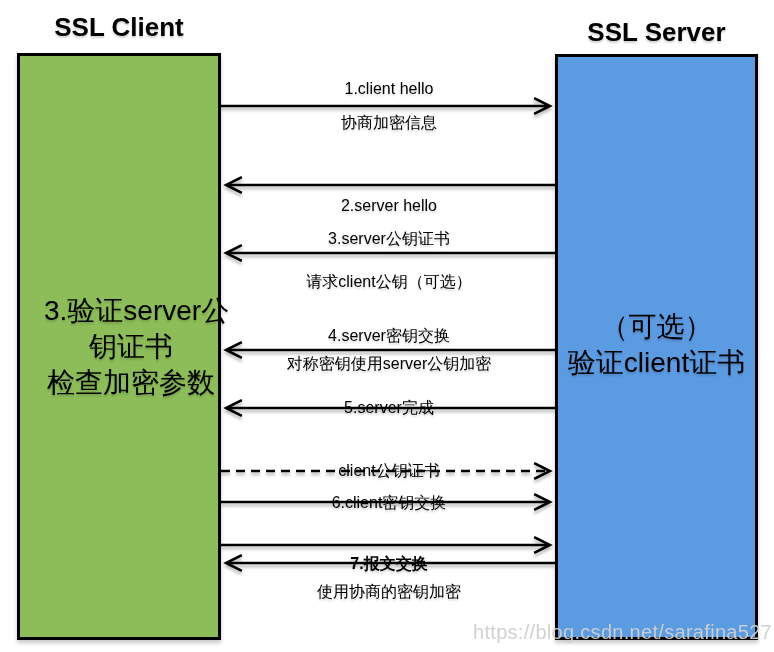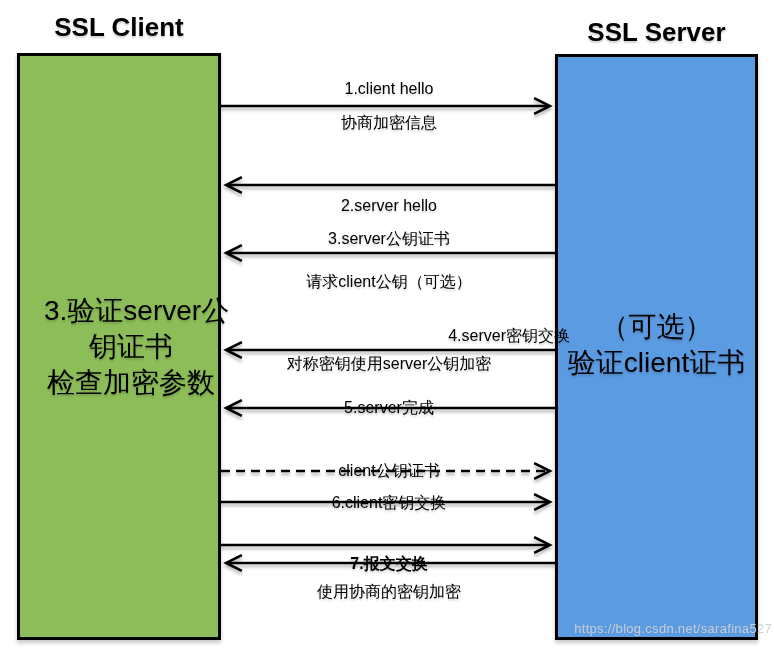--- a/index.html
+++ b/index.html
@@ -54,30 +54,30 @@
     width: 362px;
     text-align: center;
     font-size: 16px;
     line-height: 26px;
     text-shadow: 0 2px 2px rgba(0,0,0,0.16);
     white-space: nowrap;
   }
   .m1a { top: 76px; }  .m1b { top: 110px; }
   .m2a { top: 157px; margin-top: 36px; }
   .m3a { top: 226px; } .m3b { top: 257px; margin-top: 12px; }
-  .m4a { top: 323px; text-align: right; } .m4b { top: 351px; }
+  .m4a { top: 323px; } .m4b { top: 351px; }
   .m5a { top: 395px; }
   .m6a { top: 458px; }
   .m7a { top: 490px; }
   .m8a { top: 551px; font-weight: bold; } .m8b { top: 579px; }
   .watermark {
     position: absolute;
     right: 2px;
     top: 621px;
-    font-size: 13px;
+    font-size: 20px;
     letter-spacing: 0.3px;
     color: rgba(208,208,208,0.95);
     white-space: nowrap;
   }
 </style>
 </head>
 <body>
 
 <div class="stage">
 

